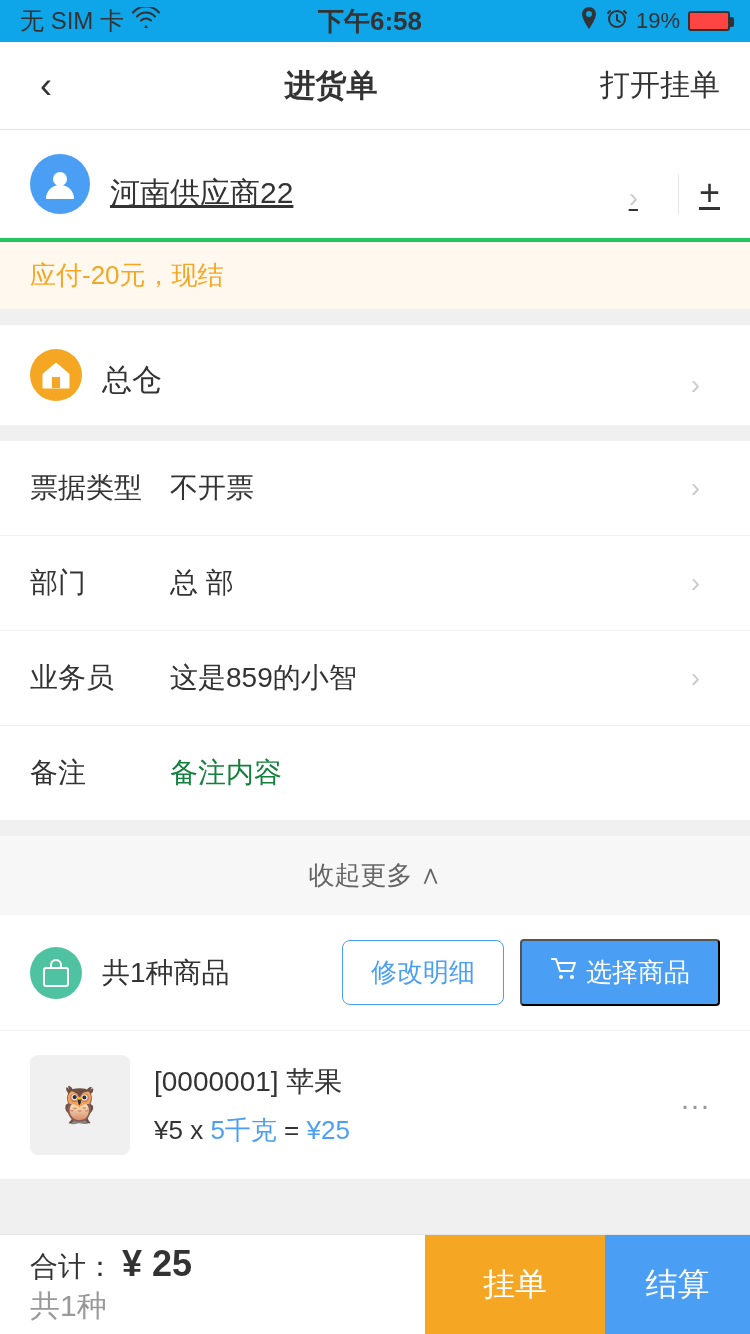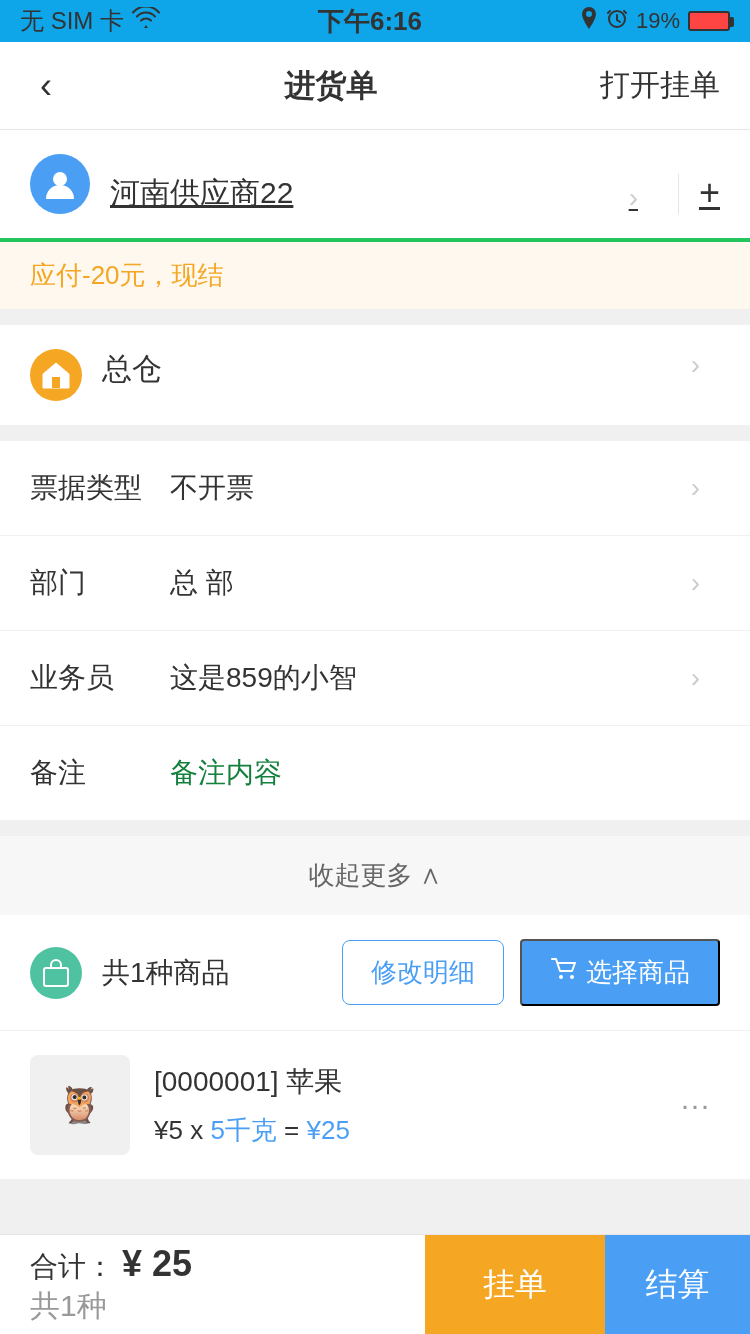--- a/index.html
+++ b/index.html
@@ -131,21 +131,21 @@
     .debt-notice {
       background: #fff8ee;
       padding: 16px 30px;
       font-size: 26px;
       color: #f5a623;
     }
 
     
     .warehouse-row {
       display: flex;
-      align-items: flex-start;
+      align-items: flex-end;
       padding: 24px 30px;
     }
     .warehouse-icon {
       width: 52px; height: 52px;
       border-radius: 50%;
       background: #f5a623;
       display: flex; align-items: center; justify-content: center;
       color: #fff;
       font-size: 26px;
       flex-shrink: 0;
@@ -350,21 +350,21 @@
     <span class="sim-text">无 SIM 卡</span>
     <span>
       <svg width="28" height="22" viewBox="0 0 28 22">
           <path d="M14 18l2 3h-4l2-3z" fill="#333"></path>
           <path d="M9 13.5a7 7 0 0 1 10 0" stroke="#333" stroke-width="2" fill="none" stroke-linecap="round"></path>
           <path d="M5 9.5a12 12 0 0 1 18 0" stroke="#333" stroke-width="2" fill="none" stroke-linecap="round"></path>
           <path d="M1 5.5a17 17 0 0 1 26 0" stroke="#333" stroke-width="2" fill="none" stroke-linecap="round"></path>
         </svg>
     </span>
   </div>
-  <div class="status-center">下午6:16</div>
+  <div class="status-center">下午6:58</div>
   <div class="status-right">
     <span>
       <svg width="18" height="22" viewBox="0 0 18 22">
           <path d="M9 0a7 7 0 0 1 7 7c0 5-7 15-7 15S2 12 2 7a7 7 0 0 1 7-7zm0 4a3 3 0 1 0 0 6 3 3 0 0 0 0-6z" fill="#333"></path>
         </svg>
     </span>
     <span>
       <svg width="22" height="22" viewBox="0 0 22 22">
           <circle cx="11" cy="12" r="8" stroke="#333" stroke-width="2" fill="none"></circle>
           <path d="M11 8v5l3 2" stroke="#333" stroke-width="2" stroke-linecap="round" fill="none"></path>

